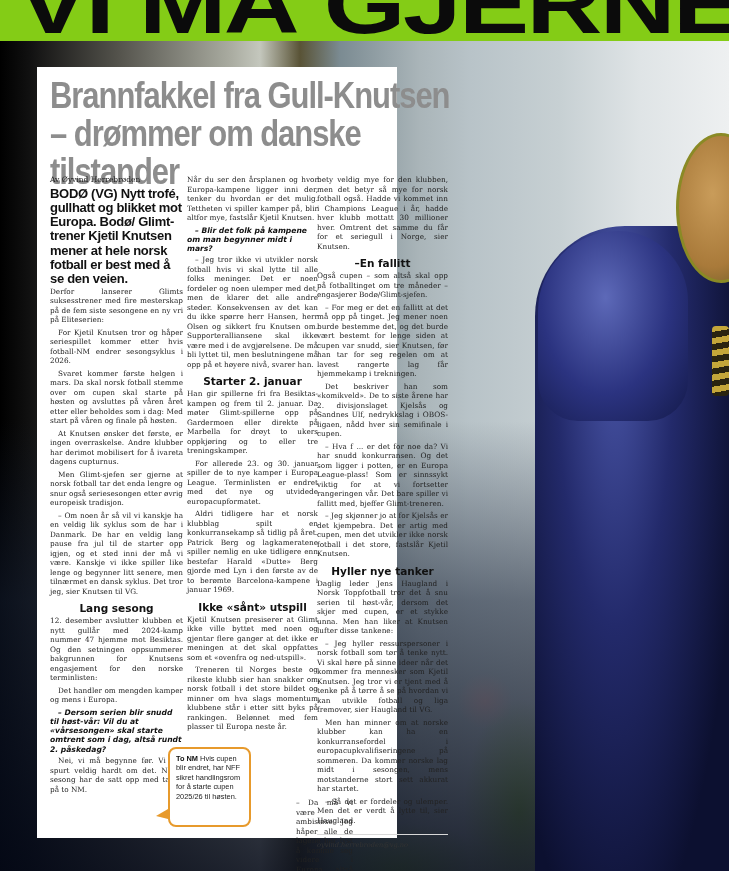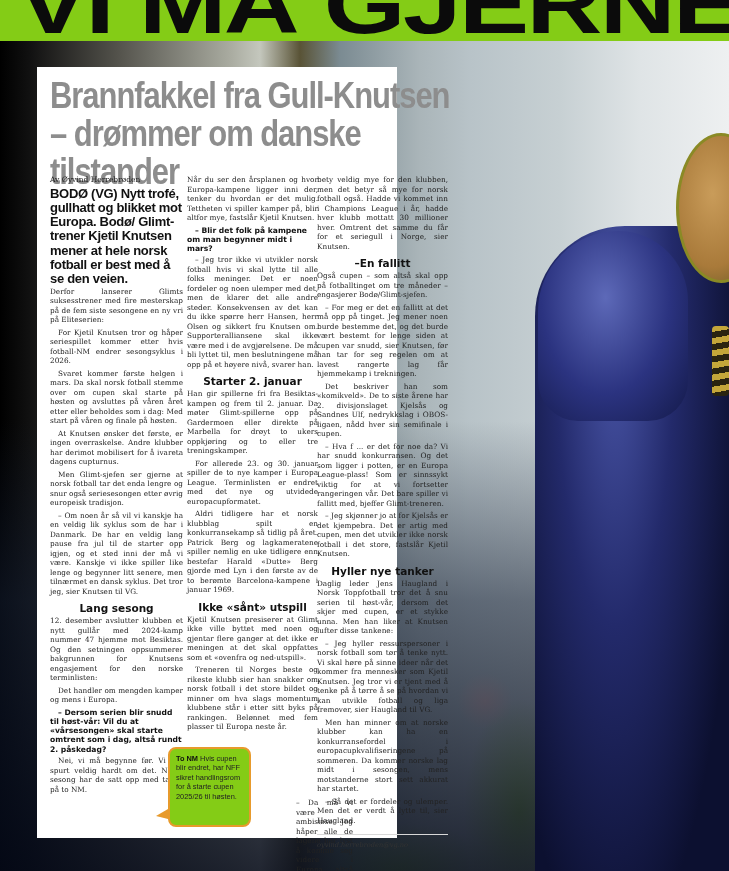--- a/index.html
+++ b/index.html
@@ -76,36 +76,36 @@
 
     .byline { font-size: 7.5px; color: #222; margin-bottom: 2px; text-align: left; }
     .lead {
       font-family: "Liberation Sans", sans-serif; font-weight: 700;
       font-size: 13px; line-height: 14.3px; color: #111; text-align: left;
       letter-spacing: -0.3px; margin-bottom: 0;
     }
     .col p { margin-bottom: 3px; }
     .col p.ind { text-indent: 8px; }
     .q {
-      font-family: "DejaVu Sans", sans-serif; font-weight: 700; 
+      font-family: "DejaVu Sans", sans-serif; font-weight: 700; font-style: italic;
       font-size: 7.6px; line-height: 9.3px; color: #111; margin-bottom: 2px; text-align: left;
     }
     .q.ind { text-indent: 8px; }
     .sub {
       font-family: "DejaVu Sans", sans-serif; font-weight: 800;
       font-size: 10.5px; line-height: 13px; color: #111; text-align: center;
       margin: 6px 0 1px 0;
     }
     .divider { border-top: 1px solid #d8d8d8; margin: 9px 0 6px 0; }
     .email { font-style: italic; font-size: 6.6px; color: #333; text-align: left; }
 
     
     .callout {
       position: absolute; left: 168px; top: 747px; width: 83px; height: 80px;
-      border: 2px solid #e79a2c; border-radius: 8px; background: #84cc16;
+      border: 2px solid #e79a2c; border-radius: 8px; background: #ffffff;
       padding: 5px 6px 4px 6px;
       font-family: "Liberation Sans", sans-serif; font-size: 7.4px; line-height: 9.4px; color: #222;
     }
     .callout .lbl { font-weight: 700; color: #111; }
     .callout-tail {
       position: absolute; left: 156px; top: 809px; width: 0; height: 0;
       border-top: 7px solid transparent; border-right: 12px solid #e79a2c; border-bottom: 3px solid transparent;
     }
     
     .col2-bottom {

